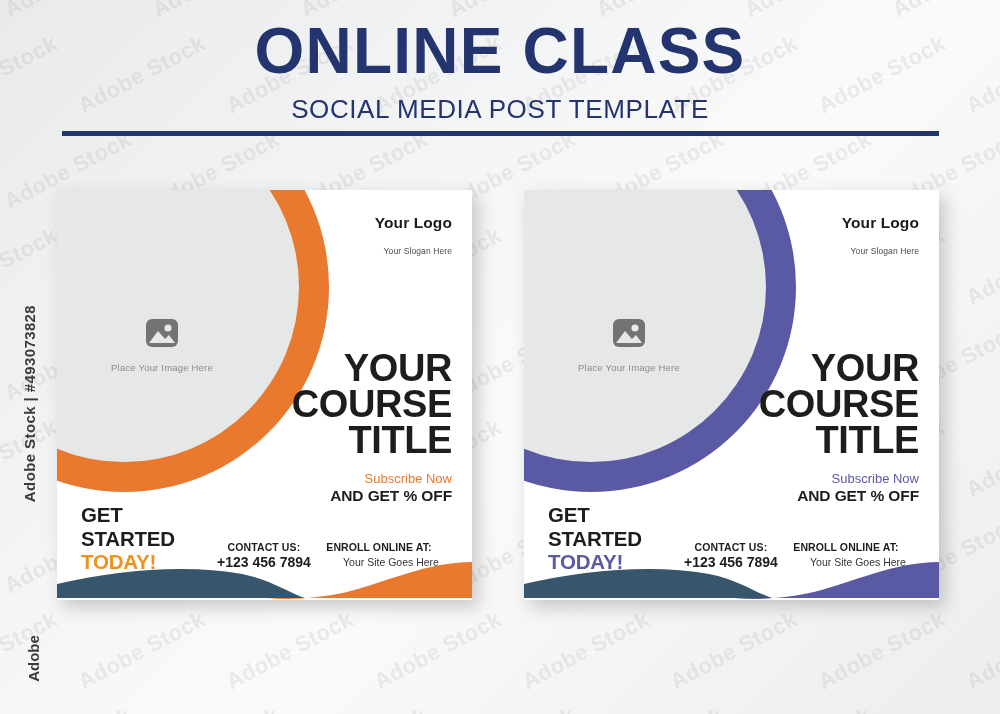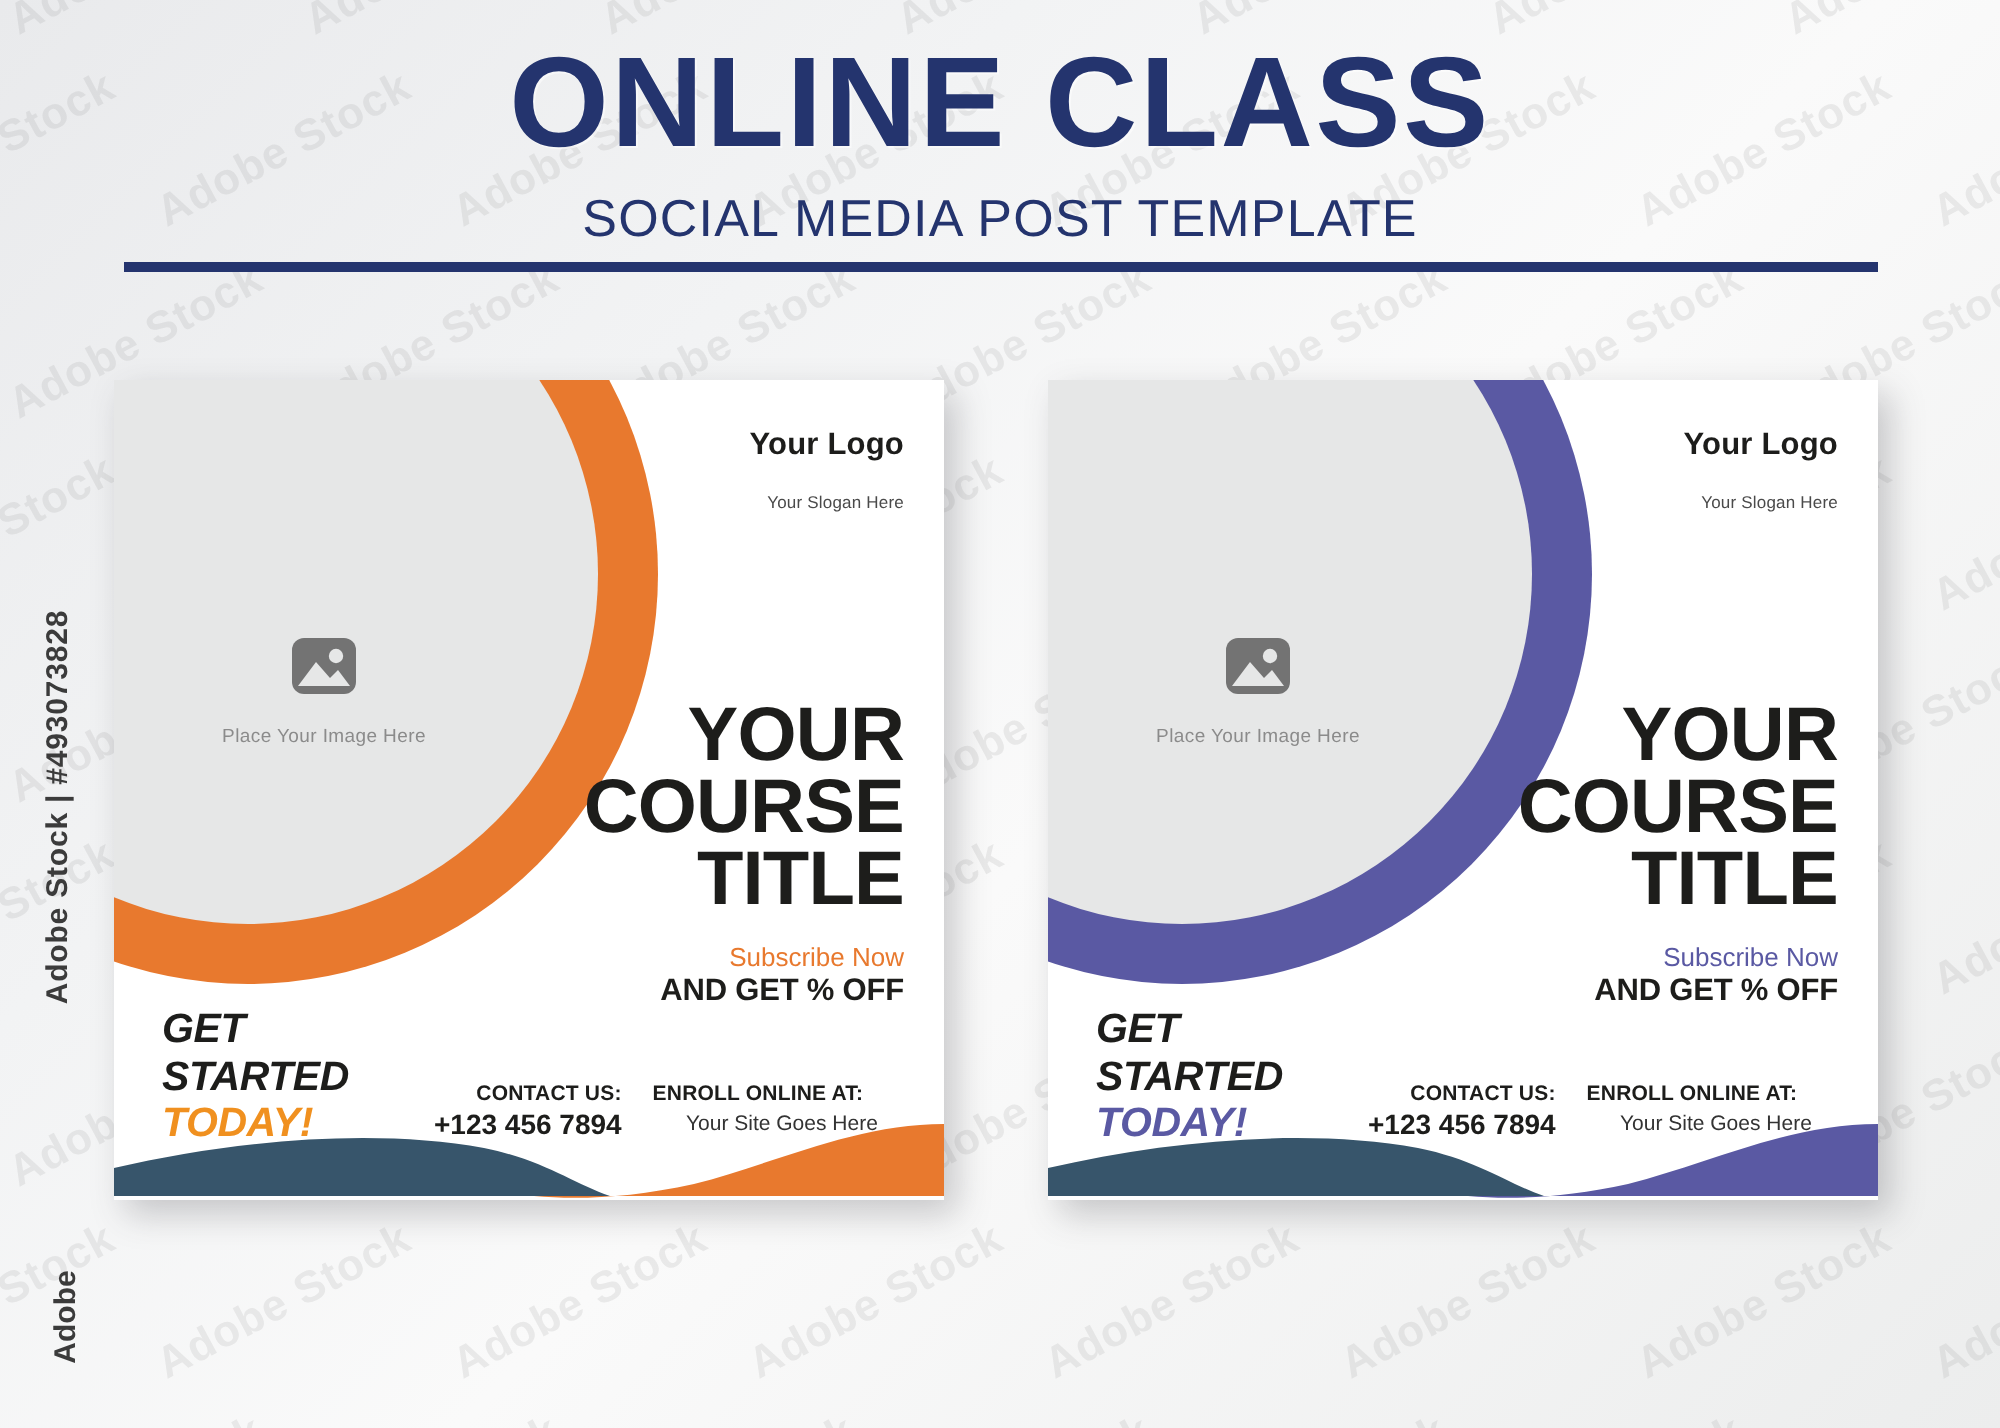--- a/index.html
+++ b/index.html
@@ -86,26 +86,26 @@
   
   .title-block { position: absolute; right: 20px; top: 112px; text-align: right; margin-top: 48px; }
   .ct-line {
     font-size: 38px; font-weight: 700; color: #1d1d1b;
     line-height: 0.95; letter-spacing: -0.4px;
   }
   .sub-now { margin-top: 13px; font-size: 13px; font-weight: 400; }
   .get-off { margin-top: 1px; font-size: 15.5px; font-weight: 700; color: #1d1d1b; letter-spacing: -0.1px; }
 
   
-  .gs-block { position: absolute; left: 24px; top: 315px; line-height: 1.0; font-style: italic; }
+  .gs-block { position: absolute; left: 24px; top: 315px; line-height: 1.0; }
   .gs-line { font-size: 20.5px; font-weight: 700; color: #1d1d1b; letter-spacing: -0.2px; margin-bottom: 3px; }
   .gs-today { font-size: 20.5px; font-weight: 700; letter-spacing: -0.2px; }
 
   
-  .contact-block { position: absolute; left: 160px; top: 351px; text-align: right; }
+  .contact-block { position: absolute; left: 160px; top: 351px; text-align: center; }
   .enroll-block  { position: absolute; left: 262px; top: 351px; text-align: center; }
   .cb-label { font-size: 10.5px; font-weight: 700; color: #1d1d1b; letter-spacing: .1px; }
   .cb-value { font-size: 14px; font-weight: 700; color: #1d1d1b; margin-top: 1px; }
   .eb-value { font-size: 10.5px; font-weight: 400; color: #333; margin-top: 3px; margin-left: 24px; }
 
   
   .waves { position: absolute; left: 0; bottom: 0; width: 415px; height: 52px; }
   .waves svg { display: block; width: 415px; height: 52px; }
 </style>
 </head>

